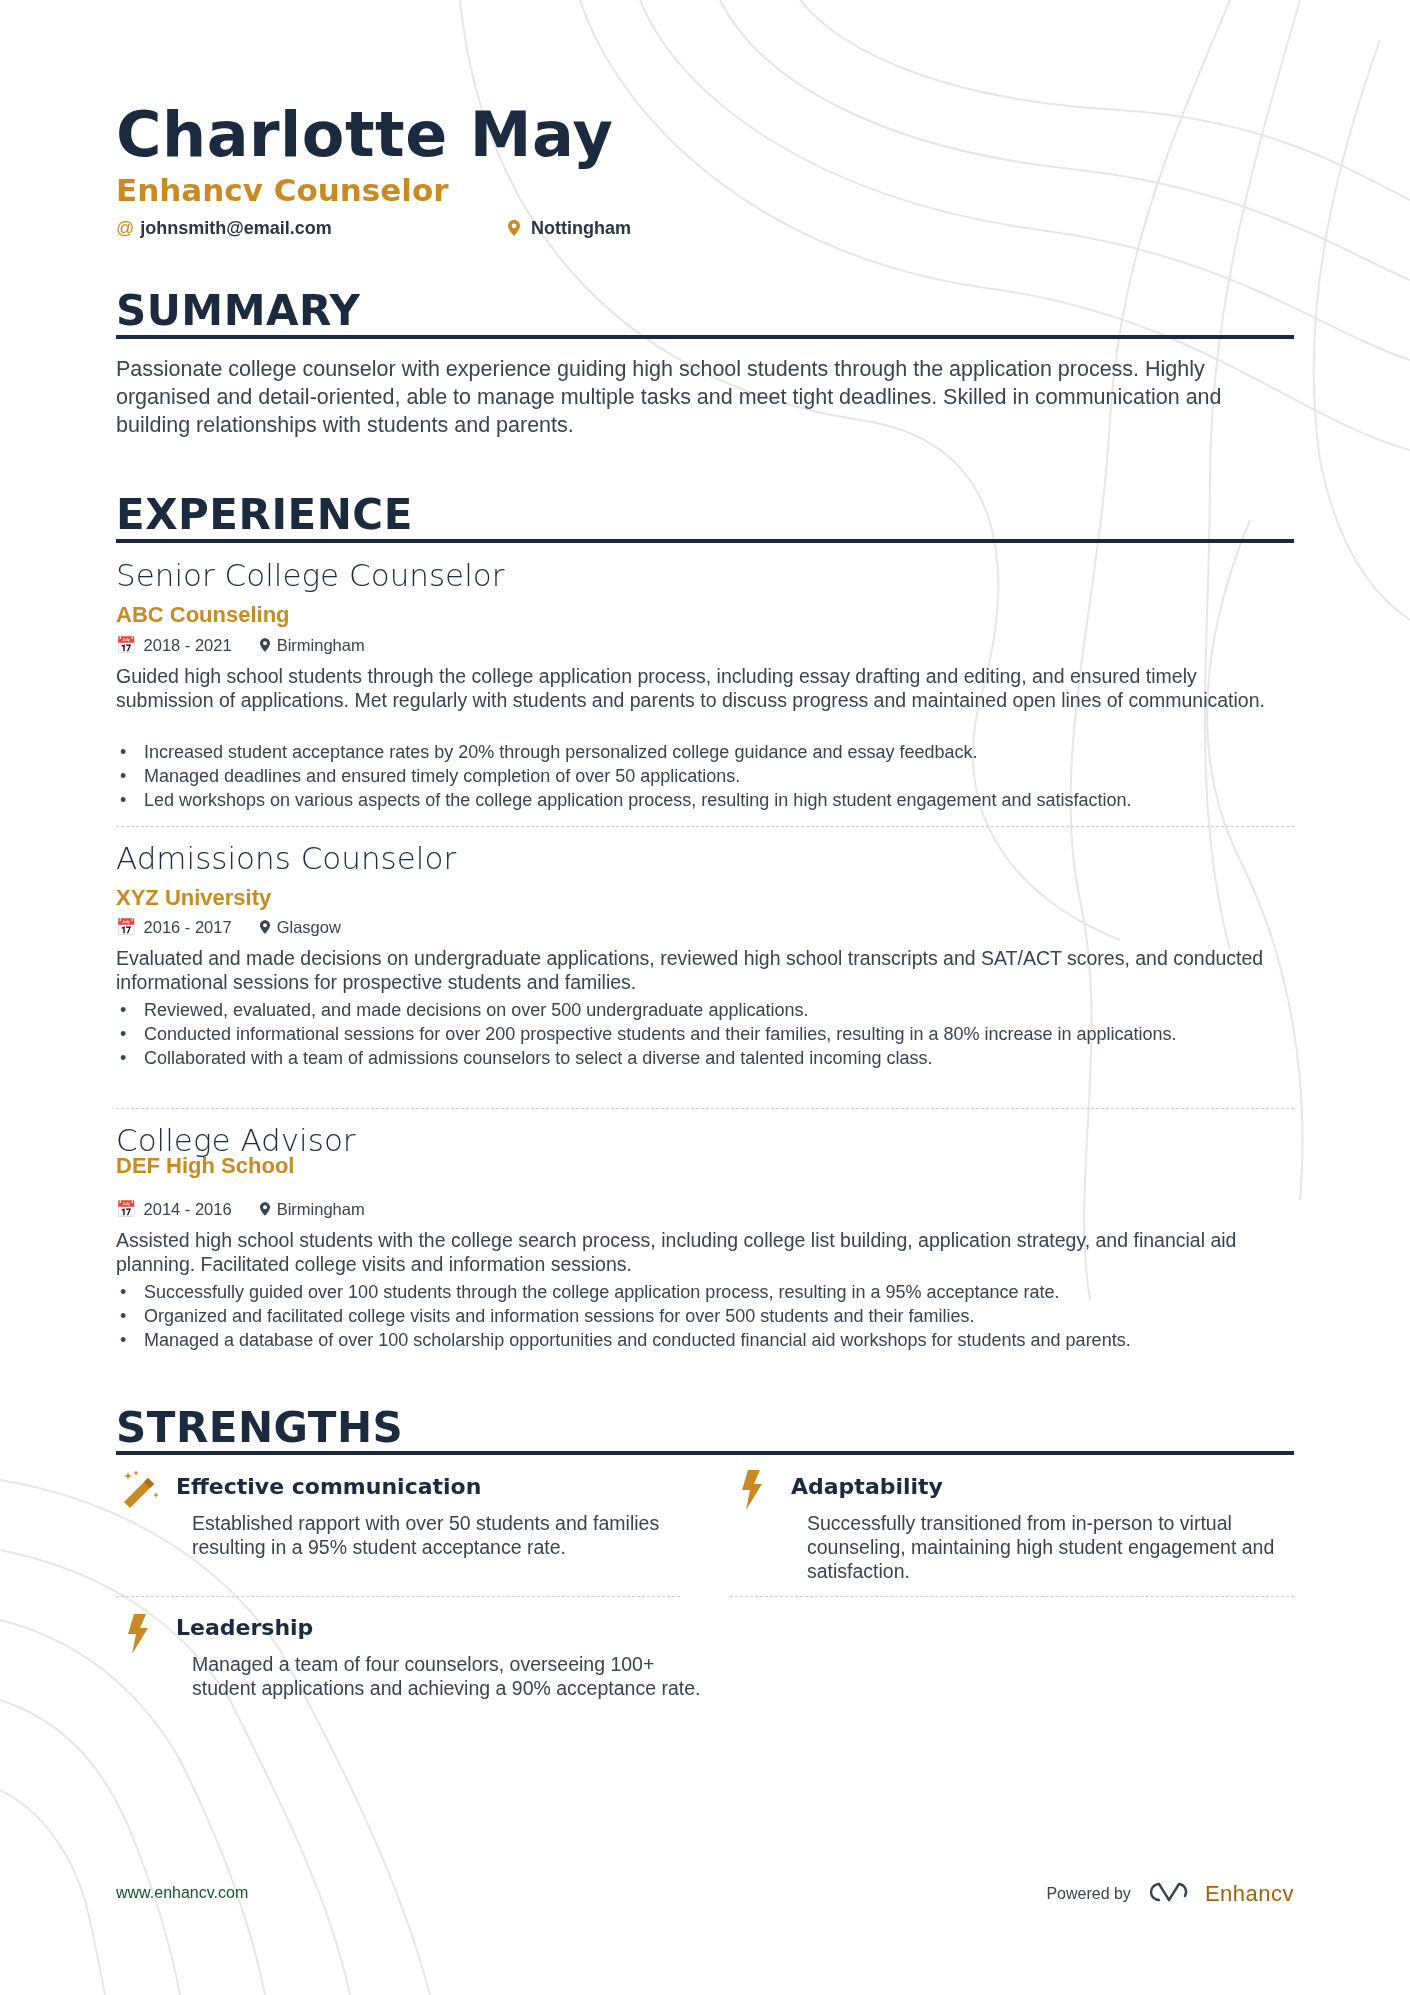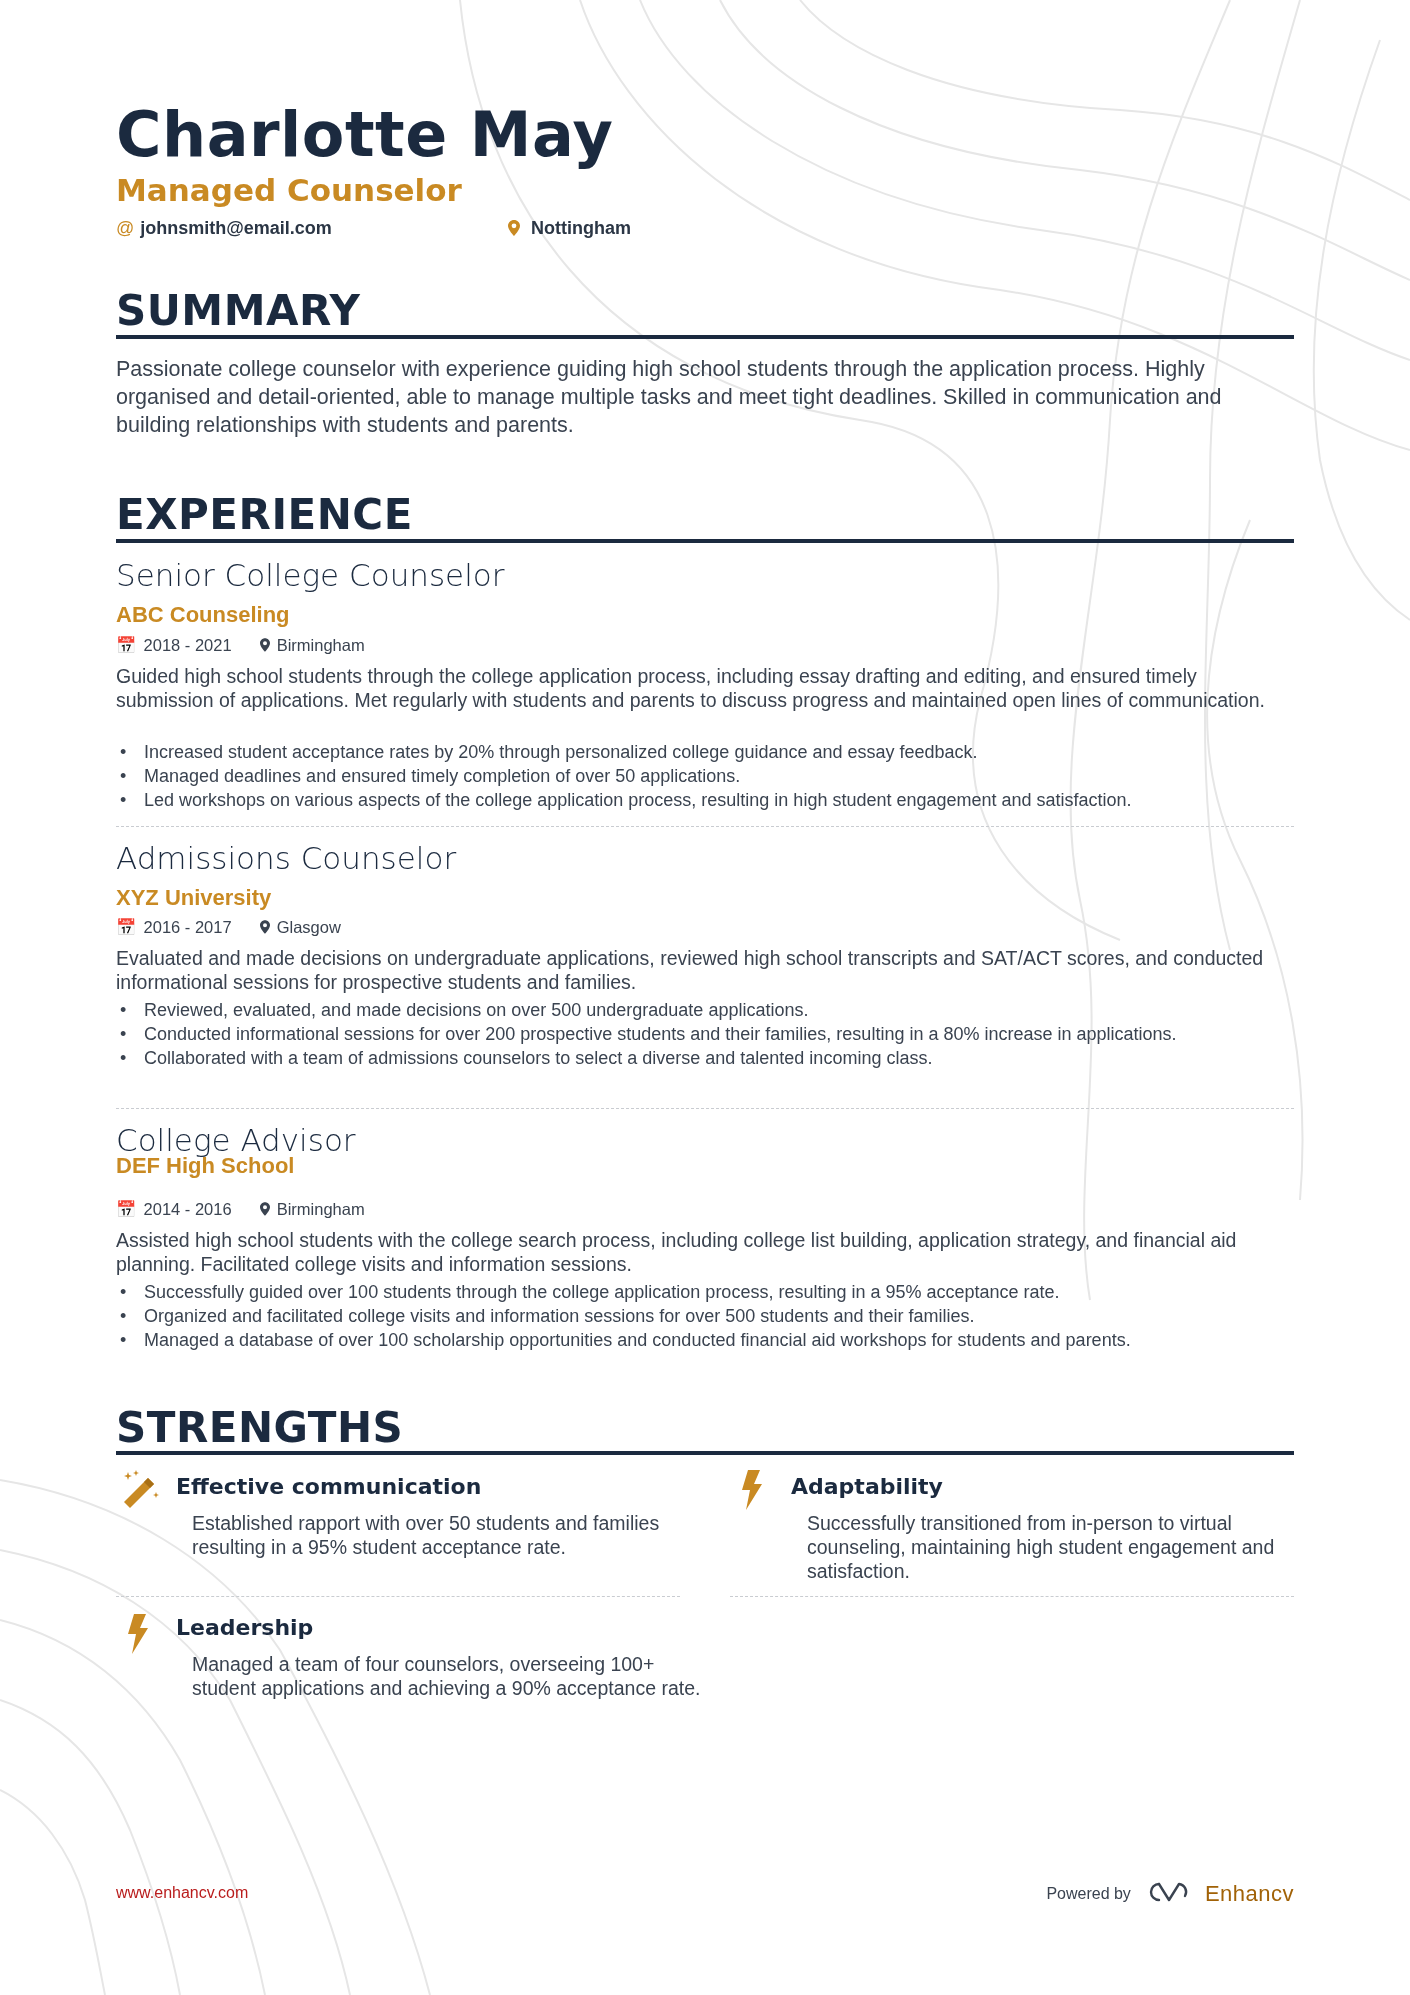--- a/index.html
+++ b/index.html
@@ -19,21 +19,21 @@
   .meta { left: 0; font-size: 16.5px; color: #3a4350; white-space: nowrap; display: flex; gap: 28px; align-items: center; }
   .meta span.i { margin-right: 7px; color: #4a5360; }
   .desc { left: 0; width: 1178px; font-size: 19.5px; line-height: 24px; color: #3a4350; }
   .bullets { left: 0; width: 1178px; margin: 0; padding: 0; list-style: none; font-size: 18px; line-height: 24px; color: #3a4350; }
   .bullets li { position: relative; padding-left: 28px; }
   .bullets li::before { content: "•"; position: absolute; left: 4px; top: 0; }
   .dash { left: 0; width: 1178px; border-top: 1px dashed #c9ccd1; height: 0; }
   .st-icon { width: 40px; height: 40px; }
   .st-title { font-size: 22px; font-weight: 700; color: #1b2a3f; white-space: nowrap; font-family: "DejaVu Sans", sans-serif; }
   .st-desc { font-size: 19.5px; line-height: 24px; color: #3a4350; width: 520px; margin-left: 16px; }
-  .footer-l { left: 0; top: 1884px; font-size: 16px; color: #b91c1c; }
+  .footer-l { left: 0; top: 1884px; font-size: 16px; color: #14532d; }
   .footer-r { right: 0; top: 1880px; display: flex; align-items: center; gap: 14px; font-size: 16px; color: #3a4350; }
   .footer-r .brand { font-size: 22px; color: #a16207; letter-spacing: 0.5px; }
 </style>
 </head>
 <body>
 
 <svg class="bg" viewBox="0 0 1410 1995" xmlns="http://www.w3.org/2000/svg">
   <g fill="none" stroke="#e6e6e6" stroke-width="2">
     <path d="M580 0 C 620 120, 760 260, 1000 290 C 1200 320, 1300 420, 1410 450"></path>
     <path d="M640 0 C 680 100, 820 200, 1040 230 C 1230 255, 1320 330, 1410 360"></path>
@@ -48,21 +48,21 @@
     <path d="M0 1550 C 100 1570, 180 1620, 230 1700 C 280 1800, 330 1900, 350 1995"></path>
     <path d="M0 1620 C 80 1640, 140 1690, 180 1760 C 220 1840, 250 1920, 265 1995"></path>
     <path d="M0 1700 C 60 1720, 100 1760, 130 1830 C 150 1880, 170 1940, 180 1995"></path>
     <path d="M0 1790 C 40 1810, 70 1850, 85 1900 C 95 1940, 100 1970, 105 1995"></path>
   </g>
 </svg>
 
 <div class="page">
 
   <div class="abs name">Charlotte May</div>
-  <div class="abs role">Managed Counselor</div>
+  <div class="abs role">Enhancv Counselor</div>
   <div class="abs contact" style="left:0;">
     <span class="ic">@</span><span>johnsmith@email.com</span>
   </div>
   <div class="abs contact" style="left:392px;">
     <span class="ic">
       <svg width="12" height="16" viewBox="0 0 12 16" style="vertical-align:-2px">
           <path d="M6 0C2.7 0 0 2.6 0 5.8 0 10 6 16 6 16s6-6 6-10.2C12 2.6 9.3 0 6 0zm0 8.2A2.4 2.4 0 1 1 6 3.4a2.4 2.4 0 0 1 0 4.8z" fill="#c98a23"></path>
         </svg>
     </span><span>Nottingham</span>
   </div>

